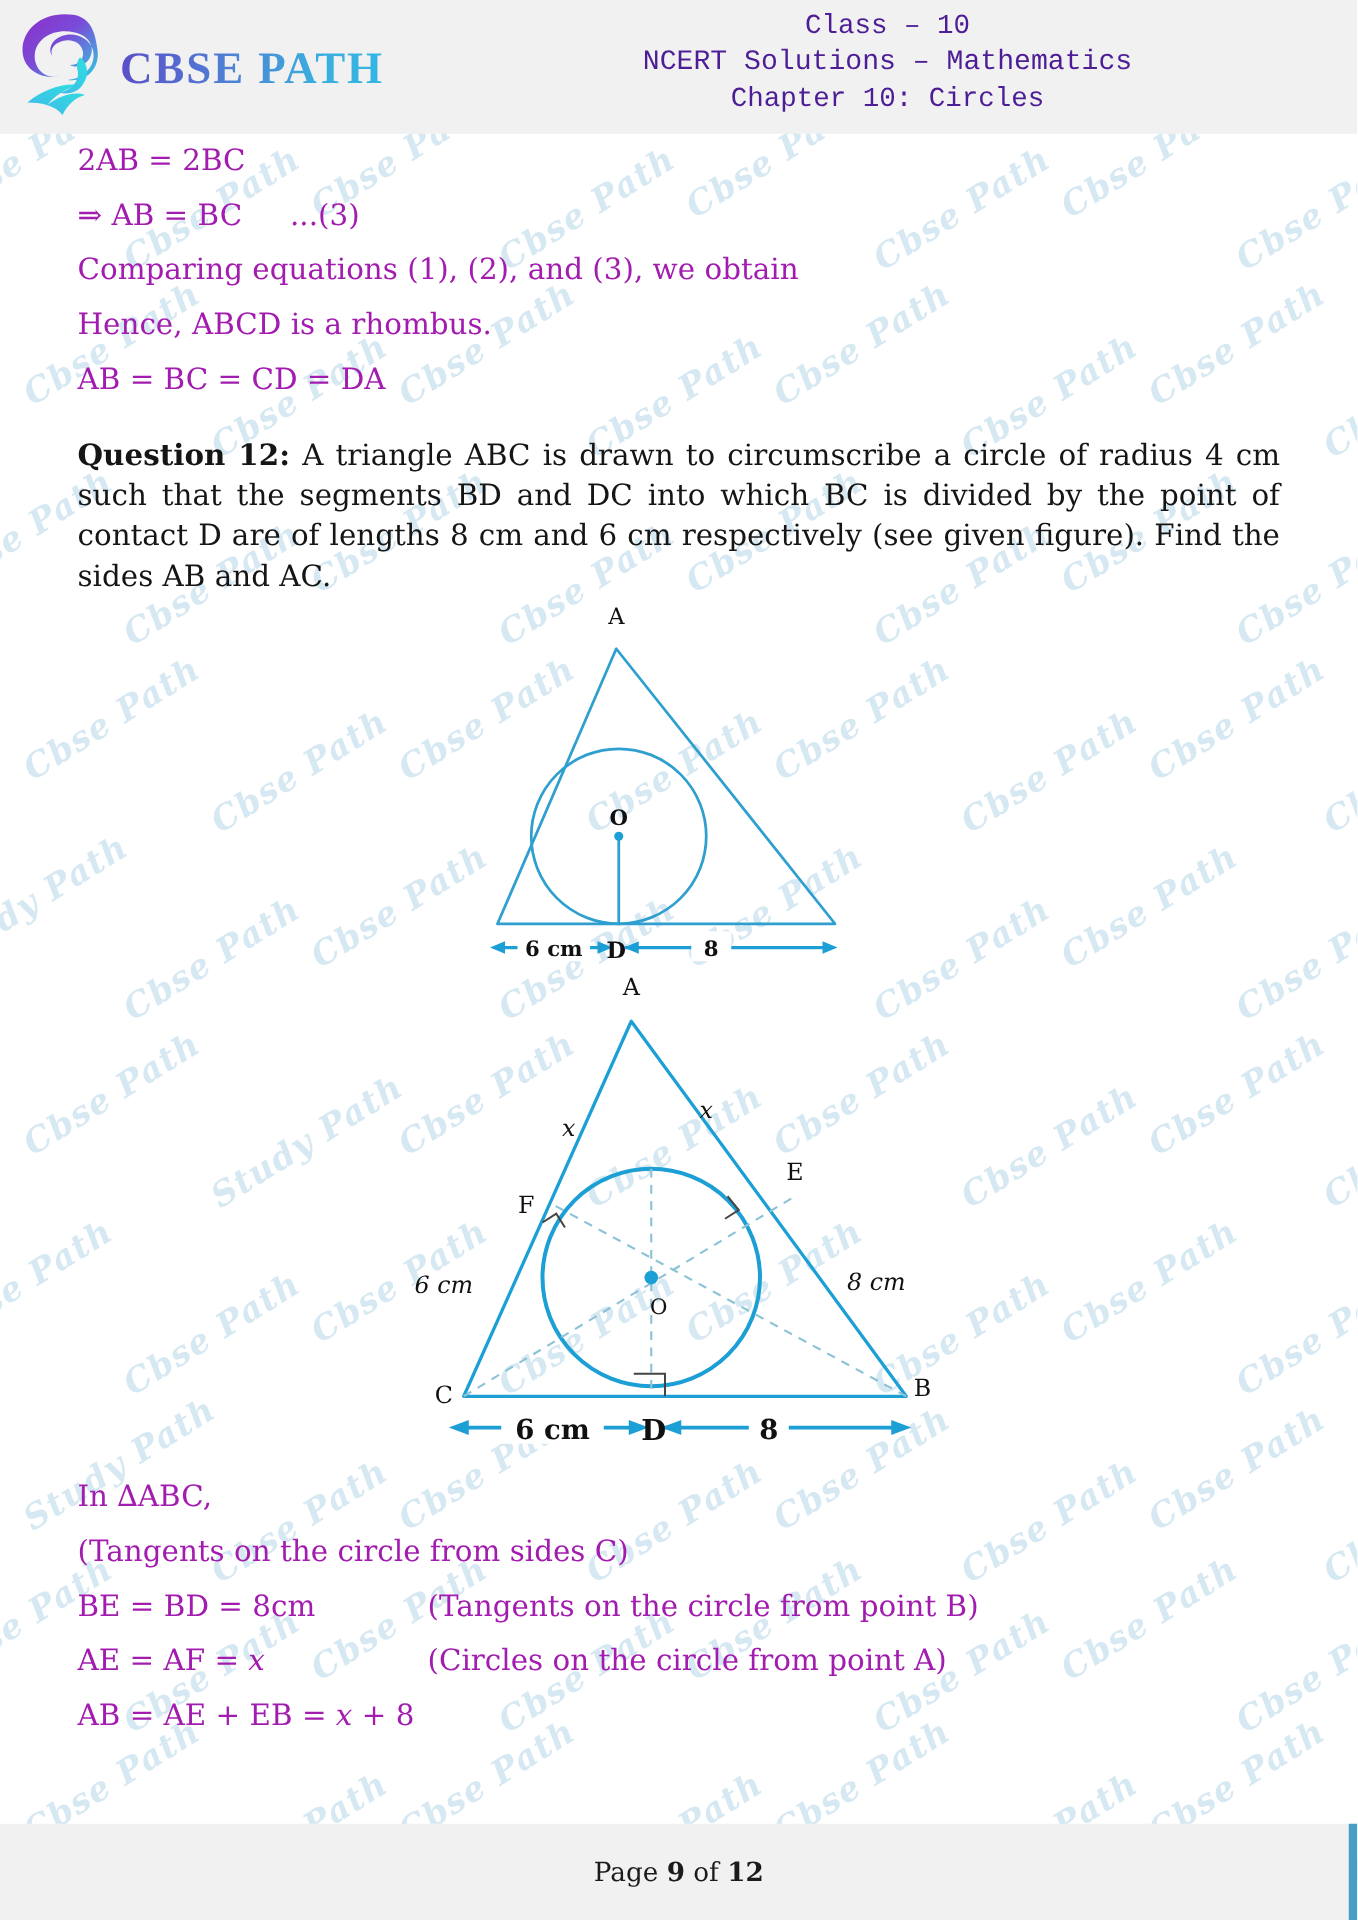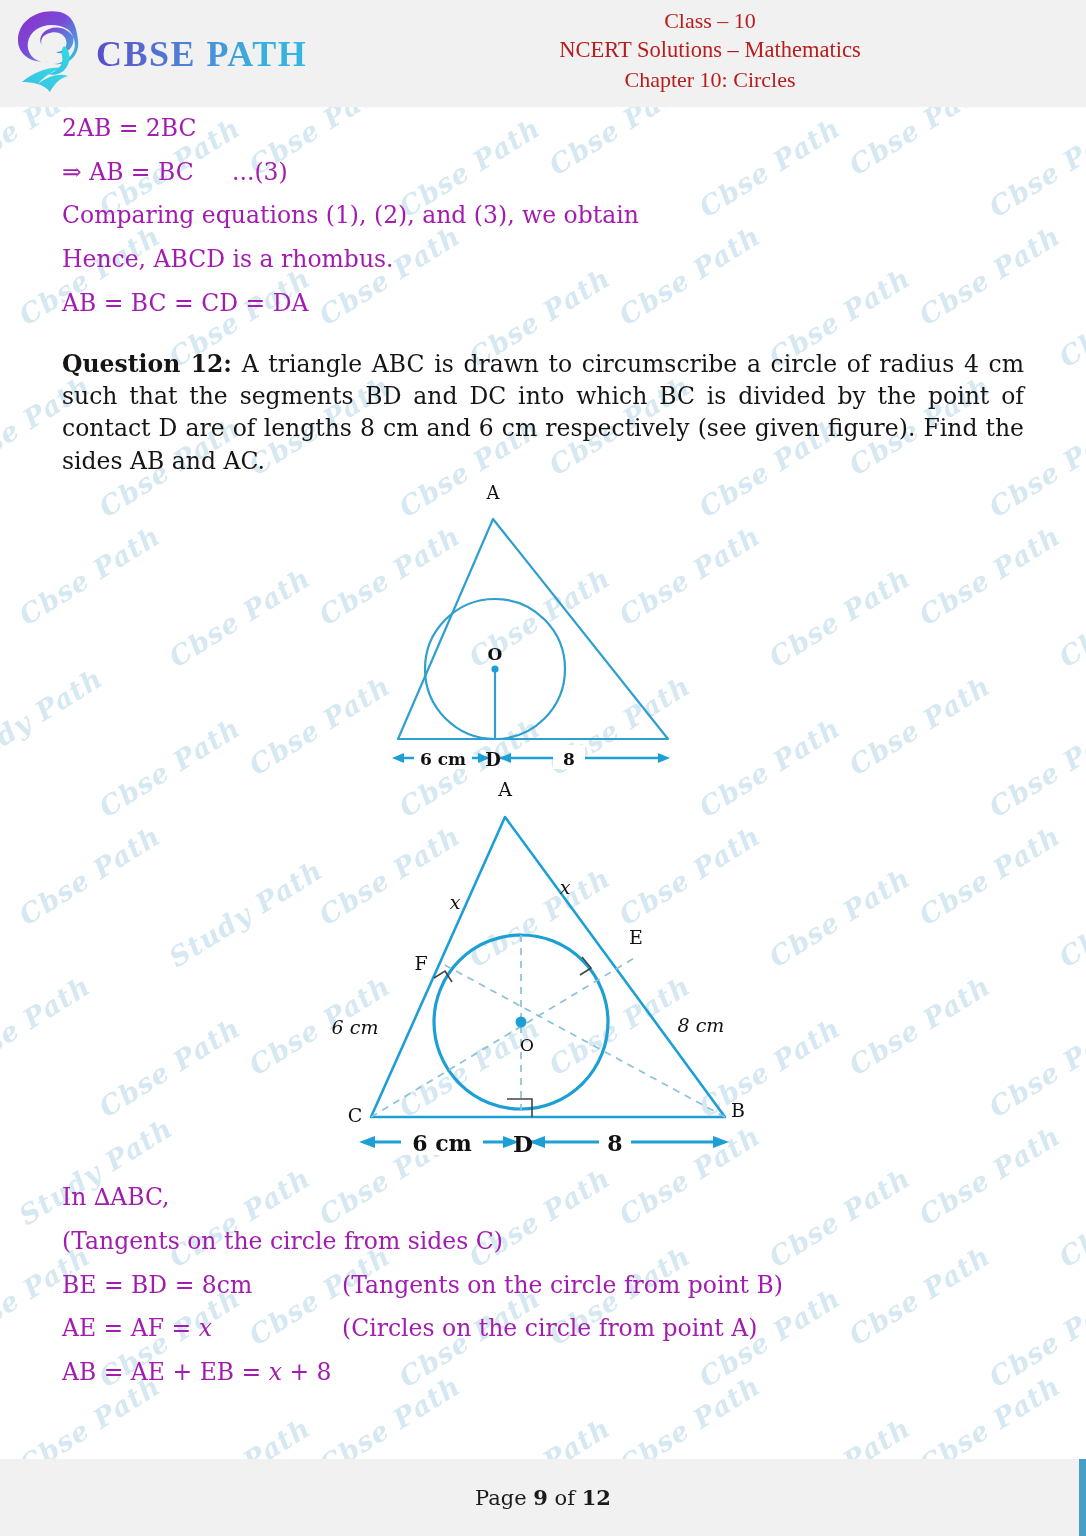--- a/index.html
+++ b/index.html
@@ -57,22 +57,22 @@
     background: linear-gradient(90deg,#5b4ec9 0%, #4f7fd4 40%, #3aaede 75%, #34b6e4 100%);
     -webkit-background-clip: text;
     background-clip: text;
     color: transparent;
     margin-left: 8px;
   }
   #header-titles {
     position: absolute; left: 340px; top: 6px;
     width: 740px;
     text-align: center;
-    color: #b91c1c;
-    font-family: Liberation Serif, serif;
+    color: #4c1d95;
+    font-family: Liberation Mono, monospace;
   }
   #header-titles div { line-height: 1.32; font-size: 22px; }
   #header-titles .l2 { font-size: 22.5px; }
 
   
   #content {
     position: absolute;
     top: 107px; left: 0;
     width: 1086px;
     z-index: 4;

